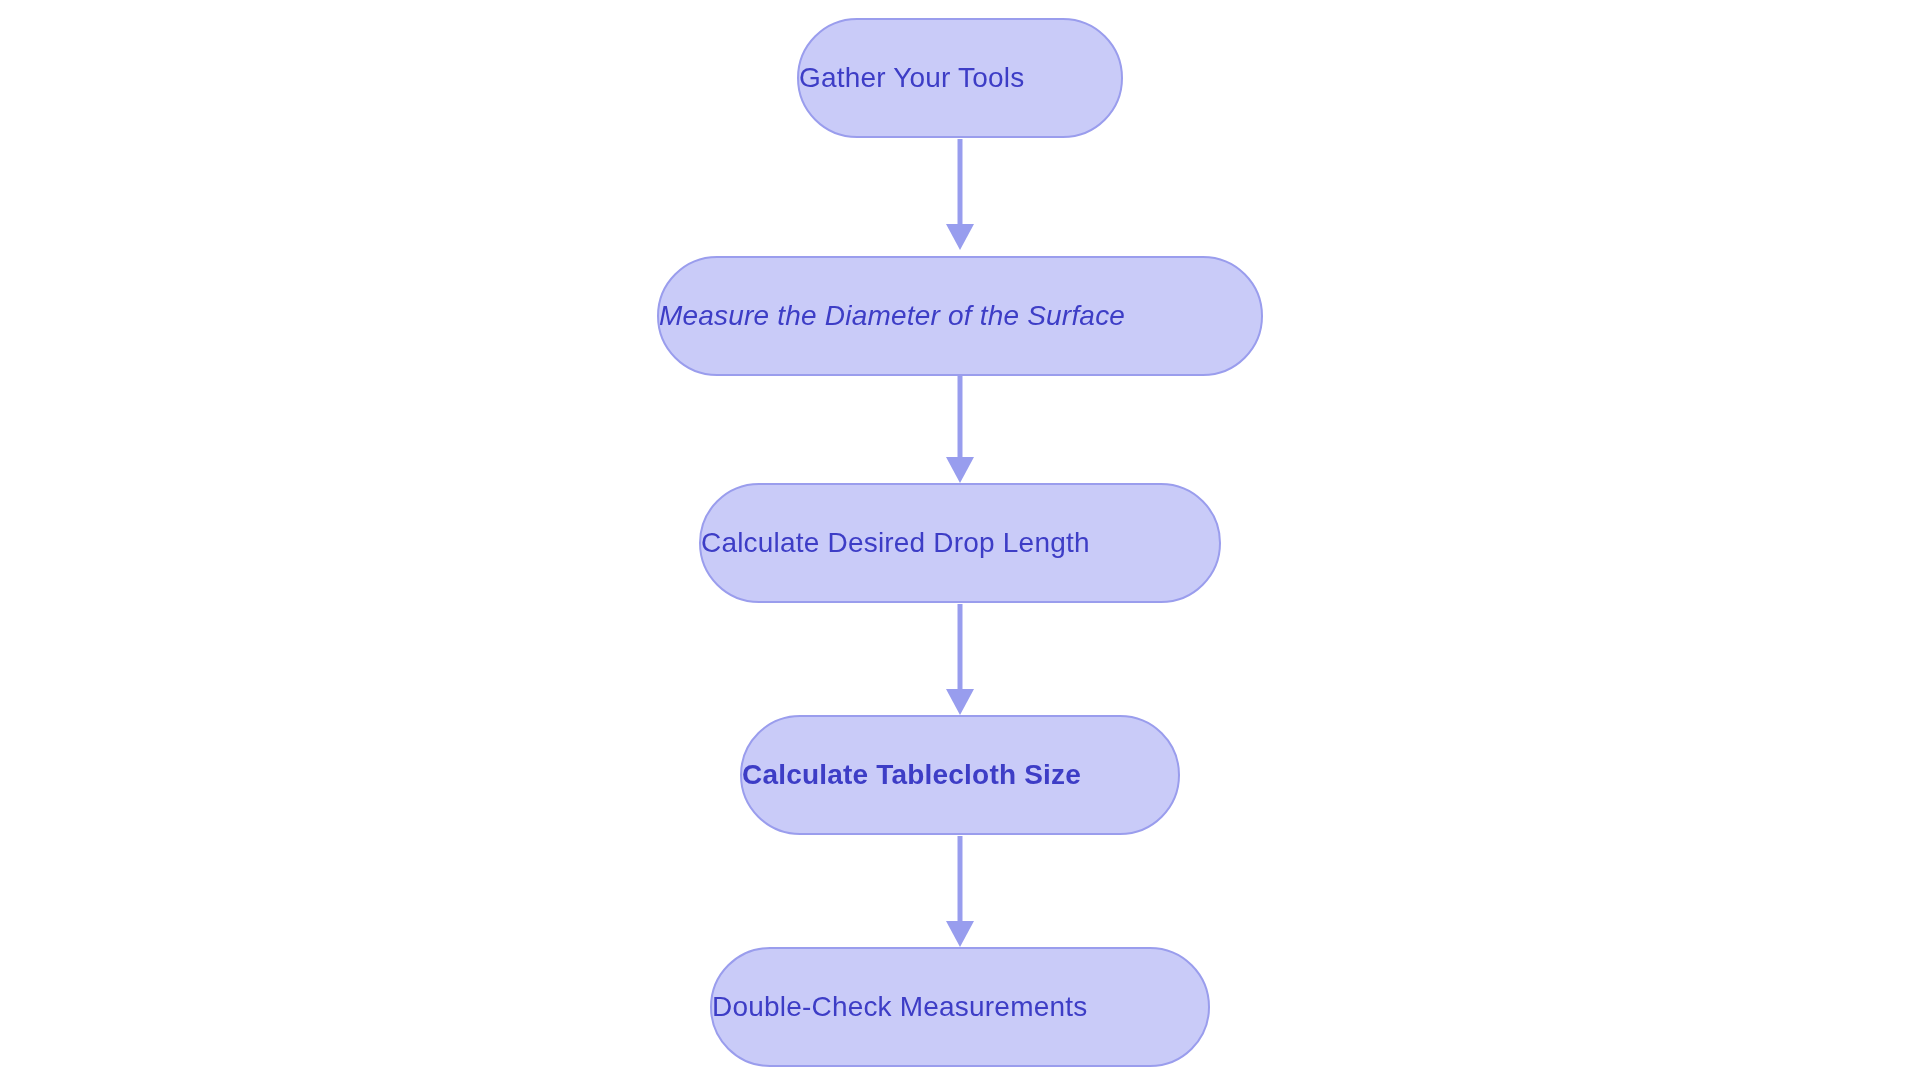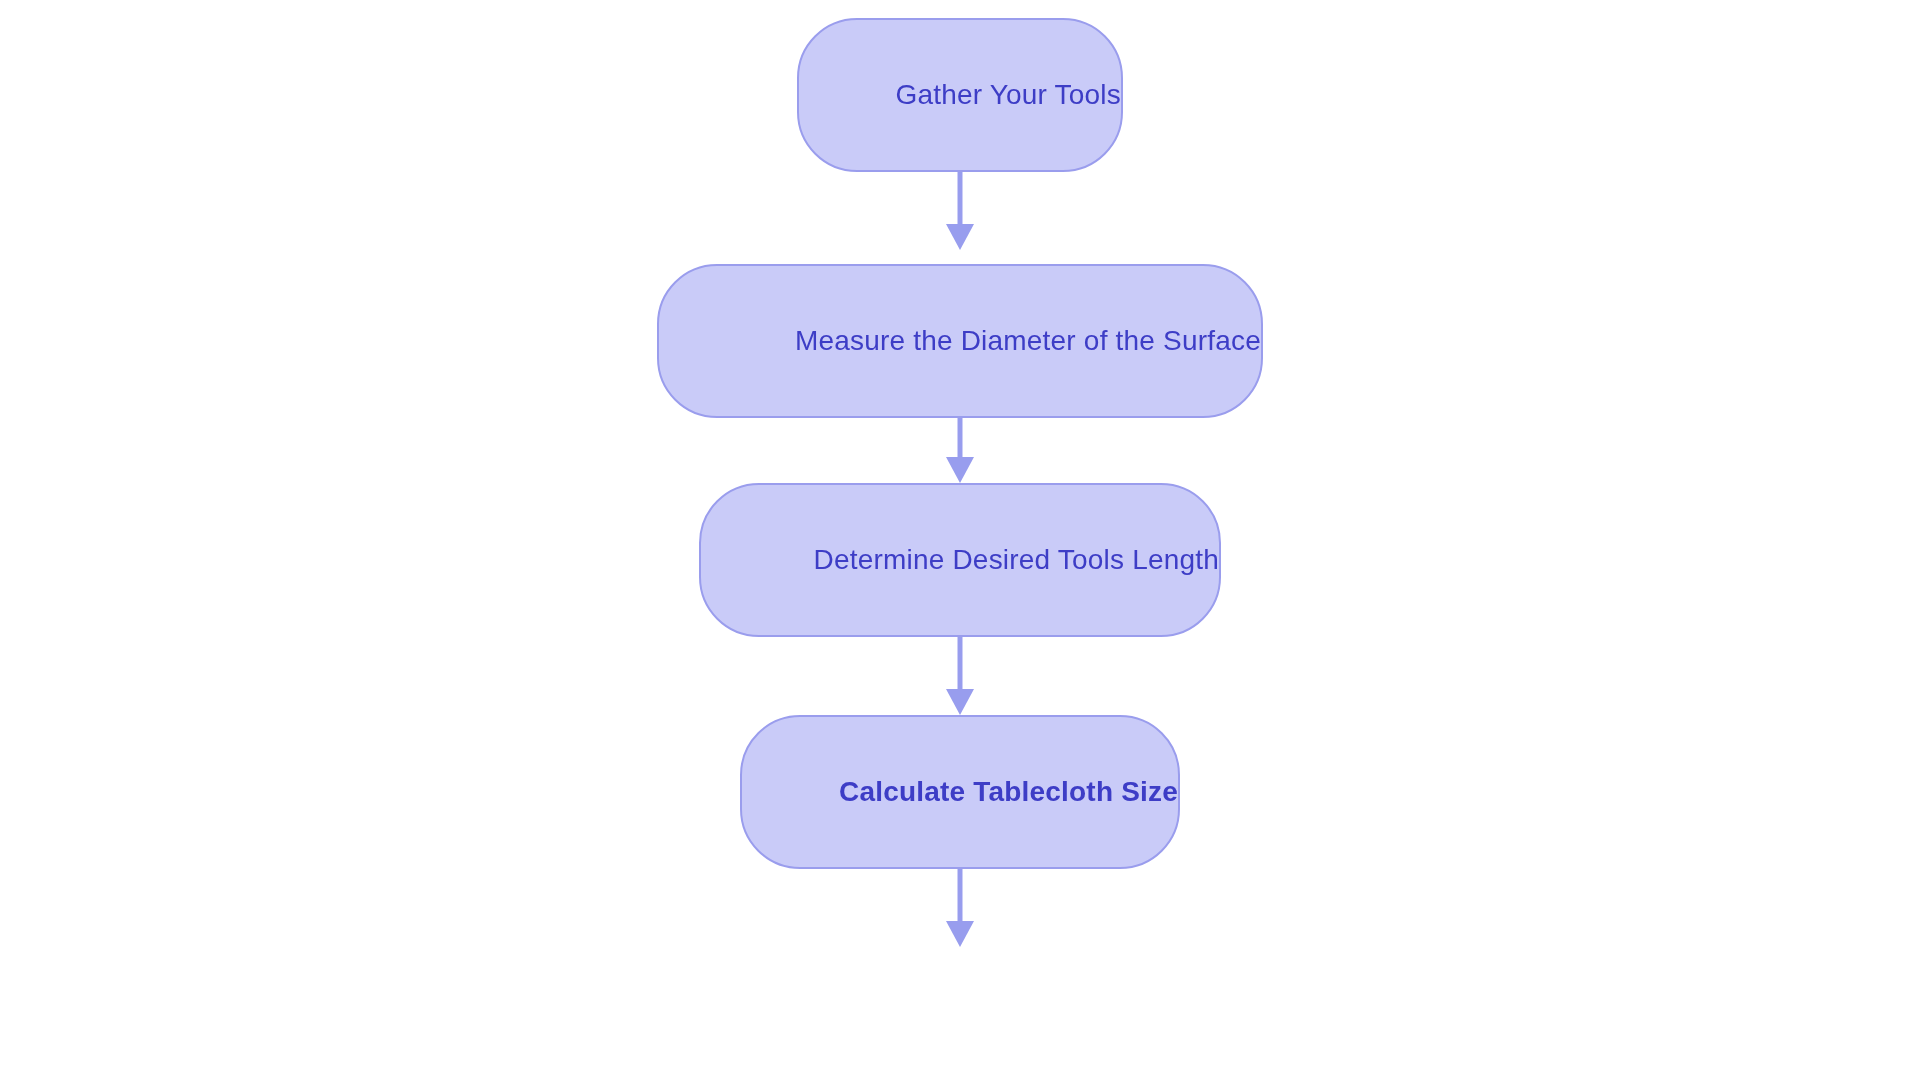--- a/index.html
+++ b/index.html
@@ -19,35 +19,35 @@
     position: absolute;
     top: 0; left: 0;
     width: 1920px;
     height: 1083px;
     pointer-events: none;
   }
   .node {
     position: absolute;
     left: 50%;
     transform: translateX(-50%);
-    height: 154px;
+    height: 120px;
     box-sizing: border-box;
     background: #c9cbf8;
     border: 2px solid #9a9ded;
     border-radius: 60px;
     display: flex;
     align-items: center;
-    justify-content: flex-end;
+    justify-content: flex-start;
     color: #3d3dc6;
     font-size: 28px;
     letter-spacing: 0.2px;
     white-space: nowrap;
   }
   .node-1 { top: 18px;  width: 326px; }
-  .node-2 { top: 264px; width: 606px; }
+  .node-2 { top: 256px; width: 606px; font-style: italic; }
   .node-3 { top: 483px; width: 522px; }
   .node-4 { top: 715px; width: 440px; font-weight: bold; }
   .node-5 { top: 947px; width: 500px; }
 </style>
 </head>
 <body>
 
 <div class="canvas">
 
   <svg class="arrow-layer" width="1920" height="1083" viewBox="0 0 1920 1083" xmlns="http://www.w3.org/2000/svg">
@@ -71,21 +71,24 @@
 
   <div class="node node-1">
     <span>Gather Your Tools</span>
   </div>
 
   <div class="node node-2">
     <span>Measure the Diameter of the Surface</span>
   </div>
 
   <div class="node node-3">
-    <span>Determine Desired Tools Length</span>
+    <span>Calculate Desired Drop Length</span>
   </div>
 
   <div class="node node-4">
     <span>Calculate Tablecloth Size</span>
   </div>
 
+  <div class="node node-5">
+    <span>Double-Check Measurements</span>
+  </div>
 
 </div>
 
 </body></html>

